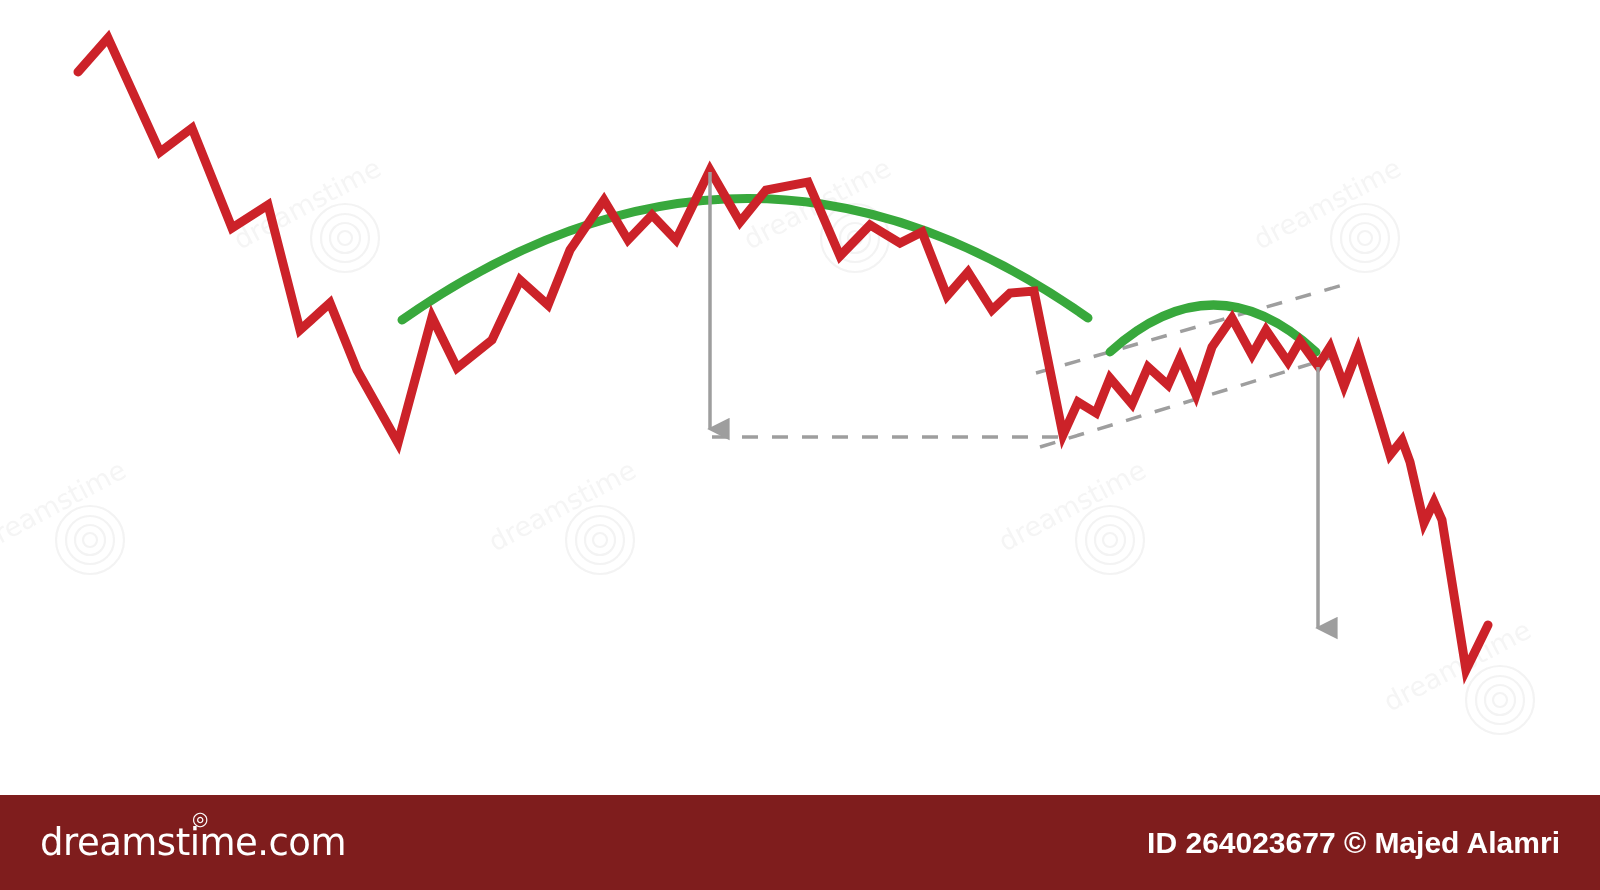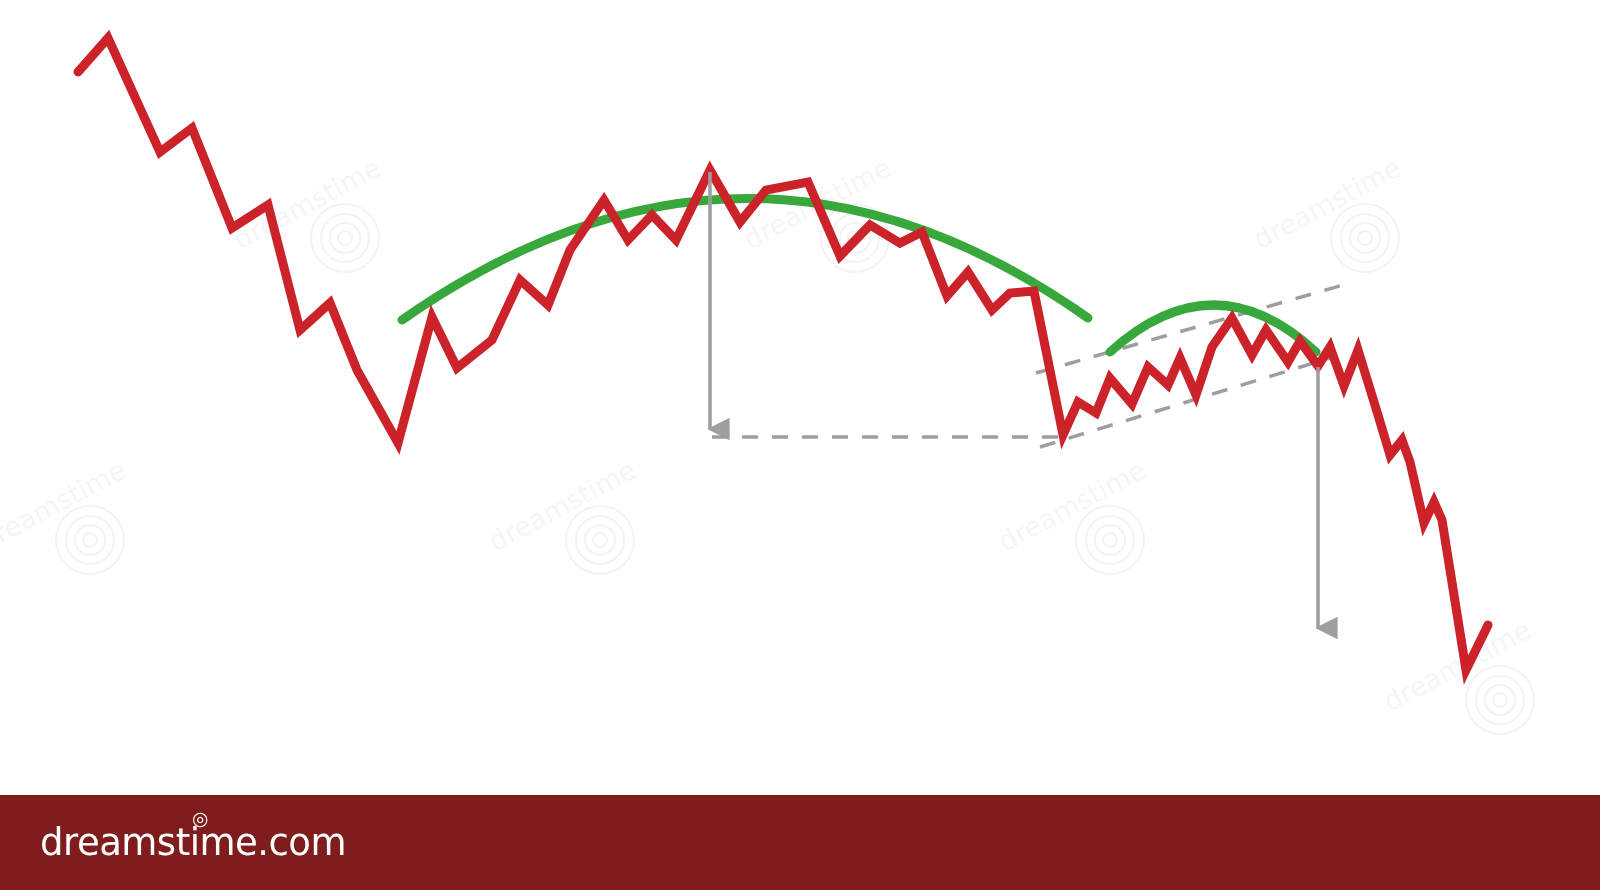--- a/index.html
+++ b/index.html
@@ -137,15 +137,16 @@
       <line x1="1318" y1="367" x2="1318" y2="628" stroke="#9E9E9E" stroke-width="3.5" marker-end="url(#arrowhead)"></line>
     </g>
   </svg>
 
 
   <div class="watermark-bar">
     <div class="wm-logo">
       <span>dreamstime.com</span>
       <span class="spiral">◎</span>
     </div>
+    <div class="wm-credit">ID 264023677 © Majed Alamri</div>
   </div>
 
 </div>
 
 </body></html>

